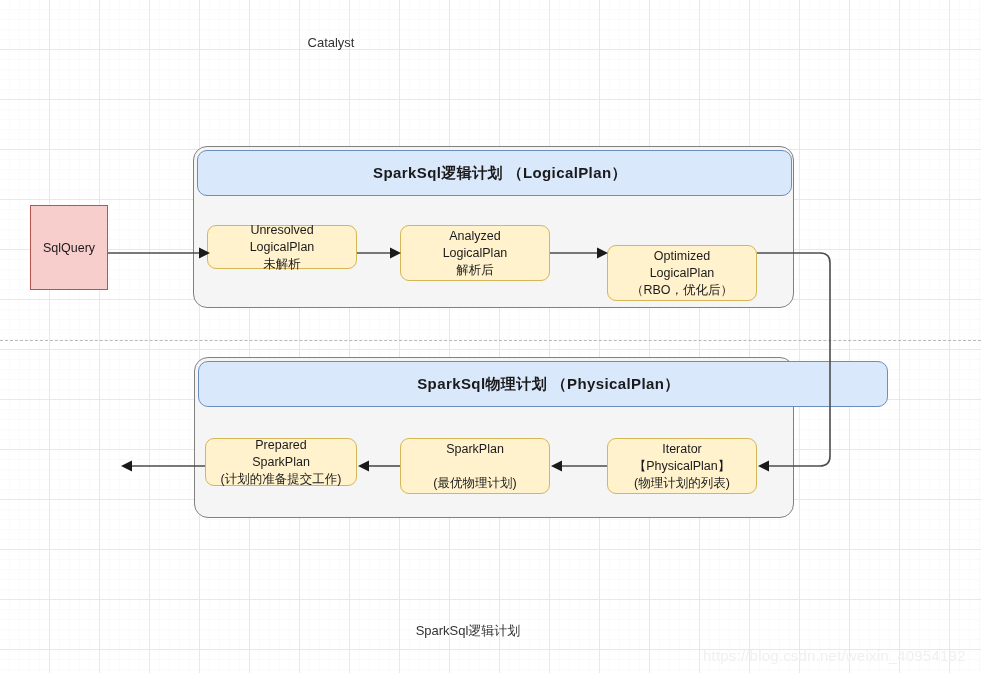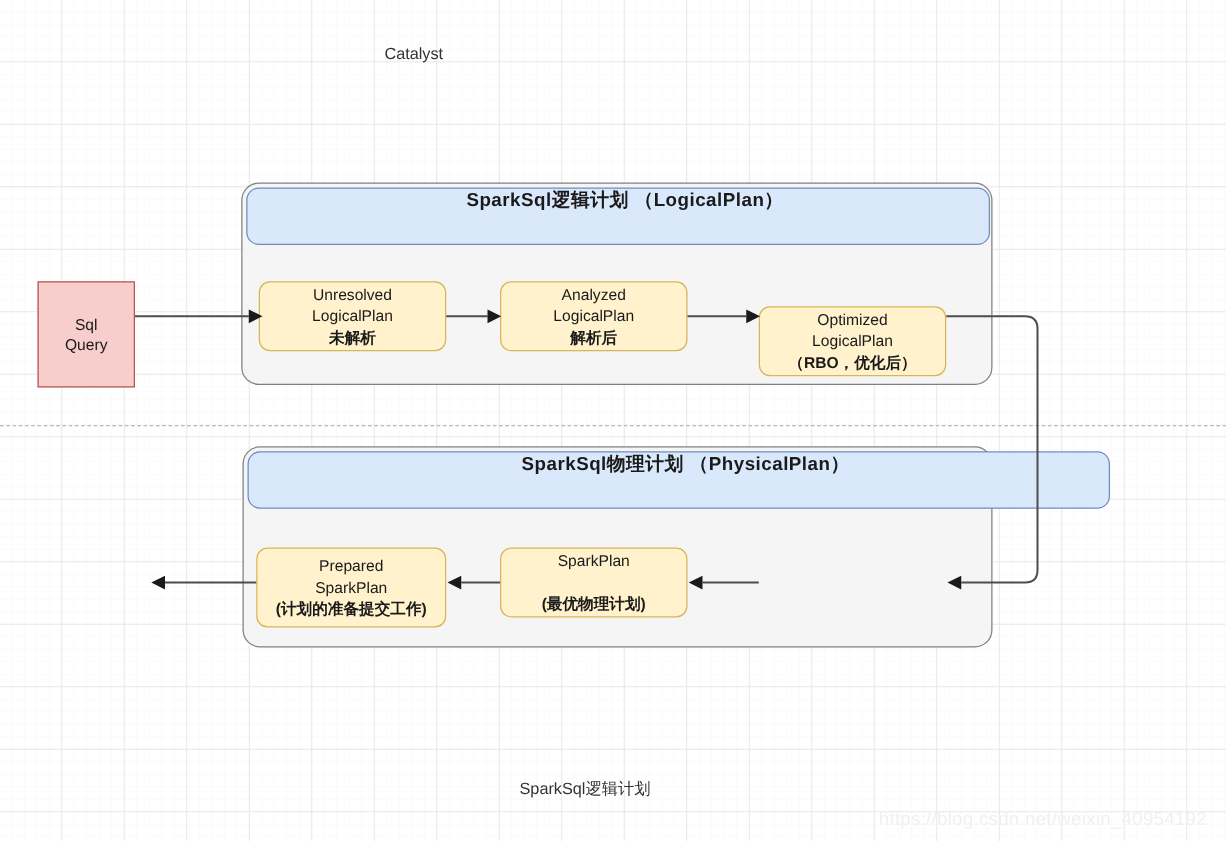--- a/index.html
+++ b/index.html
@@ -61,21 +61,21 @@
   .pool {
     background: #f5f5f5;
     border: 1px solid #808080;
     border-radius: 14px;
   }
   .pool-header {
     background: #dae8fc;
     border: 1px solid #6c8ebf;
     border-radius: 10px;
     display: flex;
-    align-items: flex-start;
+    align-items: center;
     justify-content: center;
     padding-left: 11px;
   }
   .pool-header-text {
     font-size: 15px;
     font-weight: bold;
     color: #1a1a1a;
     letter-spacing: 0.4px;
     white-space: nowrap;
   }
@@ -88,36 +88,35 @@
     display: flex;
     flex-direction: column;
     align-items: center;
     justify-content: center;
     text-align: center;
     color: #1a1a1a;
     font-size: 12.5px;
     line-height: 17px;
   }
   .node-yellow .ln { white-space: nowrap; display: block; }
-  .node-yellow .ln.bold { font-weight: bold; }
+  .node-yellow .ln.bold { font-weight: normal; }
   .node-yellow .ln.blank { height: 17px; }
 
   
   .node-pink {
     background: #f8cecc;
     border: 1px solid #b85450;
     display: flex;
-    flex-direction: column;
+    flex-direction: row;
     align-items: center;
     justify-content: center;
     text-align: left;
     color: #1a1a1a;
     font-size: 12.5px;
     line-height: 16px;
-    margin-top: 20px;
   }
   .node-pink .ln { white-space: nowrap; display: block; }
 
   
   svg.edges {
     position: absolute;
     left: 0; top: 0;
     width: 981px;
     height: 673px;
     overflow: visible;
@@ -138,21 +137,21 @@
   <div class="abs plain-label" style="left:275px; top:23px; width:112px;margin-top:12px;">Catalyst</div>
 
   <div class="abs divider" style="left:0px; top:340px; width:981px;"></div>
 
   <div class="abs pool" style="left:193px; top:146px; width:601px; height:162px;">
     <div class="abs pool-header" style="left:3px; top:3px; width:595px; height:46px;">
       <span class="pool-header-text">SparkSql逻辑计划 （LogicalPlan）</span>
     </div>
   </div>
 
-  <div class="abs node-yellow" style="left:207px; top:225px; width:150px; height:56px;">
+  <div class="abs node-yellow" style="left:207px; top:225px; width:150px; height:44px;">
     <span class="ln">Unresolved</span>
     <span class="ln">LogicalPlan</span>
     <span class="ln bold">未解析</span>
   </div>
 
   <div class="abs node-yellow" style="left:400px; top:225px; width:150px; height:56px;align-items:center;">
     <span class="ln">Analyzed</span>
     <span class="ln">LogicalPlan</span>
     <span class="ln bold">解析后</span>
   </div>
@@ -162,32 +161,37 @@
     <span class="ln">LogicalPlan</span>
     <span class="ln bold">（RBO，优化后）</span>
   </div>
 
   <div class="abs pool" style="left:194px; top:357px; width:600px; height:161px;">
     <div class="abs pool-header" style="left:3px; top:3px; width:690px; height:46px;">
       <span class="pool-header-text">SparkSql物理计划 （PhysicalPlan）</span>
     </div>
   </div>
 
-  <div class="abs node-yellow" style="left:205px; top:438px; width:152px; height:64px;">
+  <div class="abs node-yellow" style="left:205px; top:438px; width:152px; height:48px;">
     <span class="ln">Prepared</span>
     <span class="ln">SparkPlan</span>
     <span class="ln bold">(计划的准备提交工作)</span>
   </div>
 
   <div class="abs node-yellow" style="left:400px; top:438px; width:150px; height:56px;">
     <span class="ln">SparkPlan</span>
     <span class="ln blank"></span>
     <span class="ln bold">(最优物理计划)</span>
   </div>
 
+  <div class="abs node-yellow" style="left:607px; top:438px; width:150px; height:56px;">
+    <span class="ln">Iterator</span>
+    <span class="ln">【PhysicalPlan】</span>
+    <span class="ln bold">(物理计划的列表)</span>
+  </div>
 
   <div class="abs node-pink" style="left:30px; top:205px; width:78px; height:85px;">
     <span class="ln">Sql</span>
     <span class="ln">Query</span>
   </div>
 
 
   <svg class="edges" viewBox="0 0 981 673" xmlns="http://www.w3.org/2000/svg">
 
     <g>

